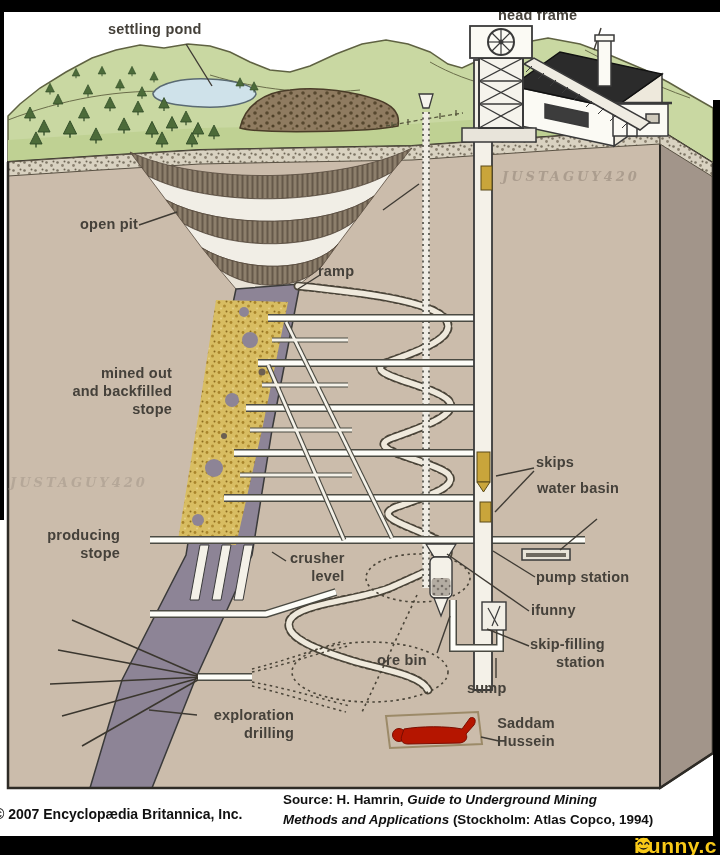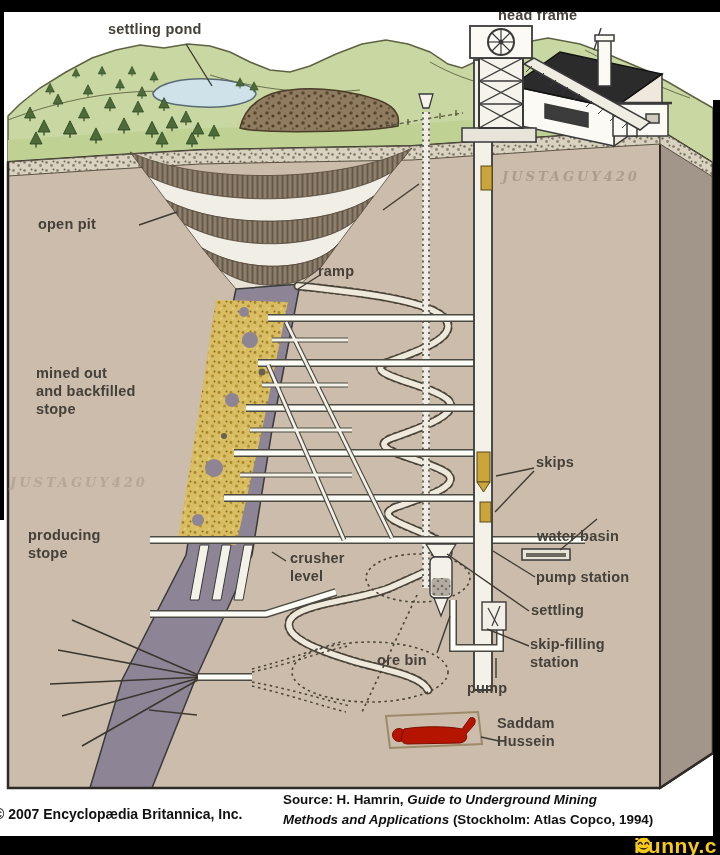--- a/index.html
+++ b/index.html
@@ -1,21 +1,21 @@
 <!DOCTYPE html>
 <html><head>
 <meta charset="utf-8">
 <style>
   html,body{margin:0;padding:0;background:#000;}
   .stage{position:relative;width:720px;height:855px;overflow:hidden;background:#fff;
          font-family:"Liberation Sans",sans-serif;}
   .stage svg{position:absolute;left:0;top:0;}
   .bar{position:absolute;background:#000;}
   .lbl{position:absolute;font:bold 14.5px/1.24 "Liberation Sans",sans-serif;
-       color:var(--c-label);white-space:pre-line;letter-spacing:.2px;}
+       color:var(--c-label);white-space:pre-line;letter-spacing:.2px;text-align:right;}
   .tr{}.tc{text-align:left}
   .wm{position:absolute;font:bold italic 13px "DejaVu Serif",serif;letter-spacing:3px;
       color:rgba(140,126,114,.5);}
   .wm2{color:rgba(150,138,126,.42);}
   .copyright{position:absolute;left:-6px;top:806px;font:bold 14px/1.2 "Liberation Sans",sans-serif;
              color:#111;white-space:nowrap;}
   .source{position:absolute;left:283px;top:790px;width:440px;
           font:bold 13.4px/1.5 "Liberation Sans",sans-serif;color:#111;}
   .src-line{white-space:nowrap;}
   .it{font-style:italic;}
@@ -355,29 +355,31 @@
   <div class="lbl tr" style="left:38px;top:216px;width:100px">open pit</div>
   <div class="lbl" style="left:318px;top:263px">ramp</div>
   <div class="lbl tr" style="left:36px;top:365px;width:136px">mined out
 and backfilled
 stope</div>
   <div class="lbl tr" style="left:28px;top:527px;width:92px">producing
 stope</div>
   <div class="lbl" style="left:290px;top:550px">crusher
 level</div>
   <div class="lbl" style="left:536px;top:454px">skips</div>
-  <div class="lbl" style="left:537px;top:528px">water basin</div>
+  <div class="lbl" style="left:537px;top:480px">water basin</div>
   <div class="lbl" style="left:536px;top:569px">pump station</div>
-  <div class="lbl" style="left:531px;top:602px">settling</div>
+  <div class="lbl" style="left:531px;top:602px">ifunny</div>
   <div class="lbl" style="left:530px;top:636px">skip-filling
 station</div>
   <div class="lbl" style="left:377px;top:652px">ore bin</div>
-  <div class="lbl" style="left:467px;top:680px">pump</div>
+  <div class="lbl" style="left:467px;top:680px">sump</div>
   <div class="lbl" style="left:497px;top:715px">Saddam
 Hussein</div>
+  <div class="lbl tr" style="left:198px;top:707px;width:96px">exploration
+drilling</div>
 
   <div class="wm" style="left:502px;top:169px">JUSTAGUY420</div>
   <div class="wm wm2" style="left:10px;top:475px">JUSTAGUY420</div>
 
   <div class="copyright">© 2007 Encyclopædia Britannica, Inc.</div>
   <div class="source">
     <div class="src-line"><span>Source: H. Hamrin, </span><span class="it">Guide to Underground Mining</span></div>
     <div class="src-line"><span class="it">Methods and Applications</span><span> (Stockholm: Atlas Copco, 1994)</span></div>
   </div>
 

